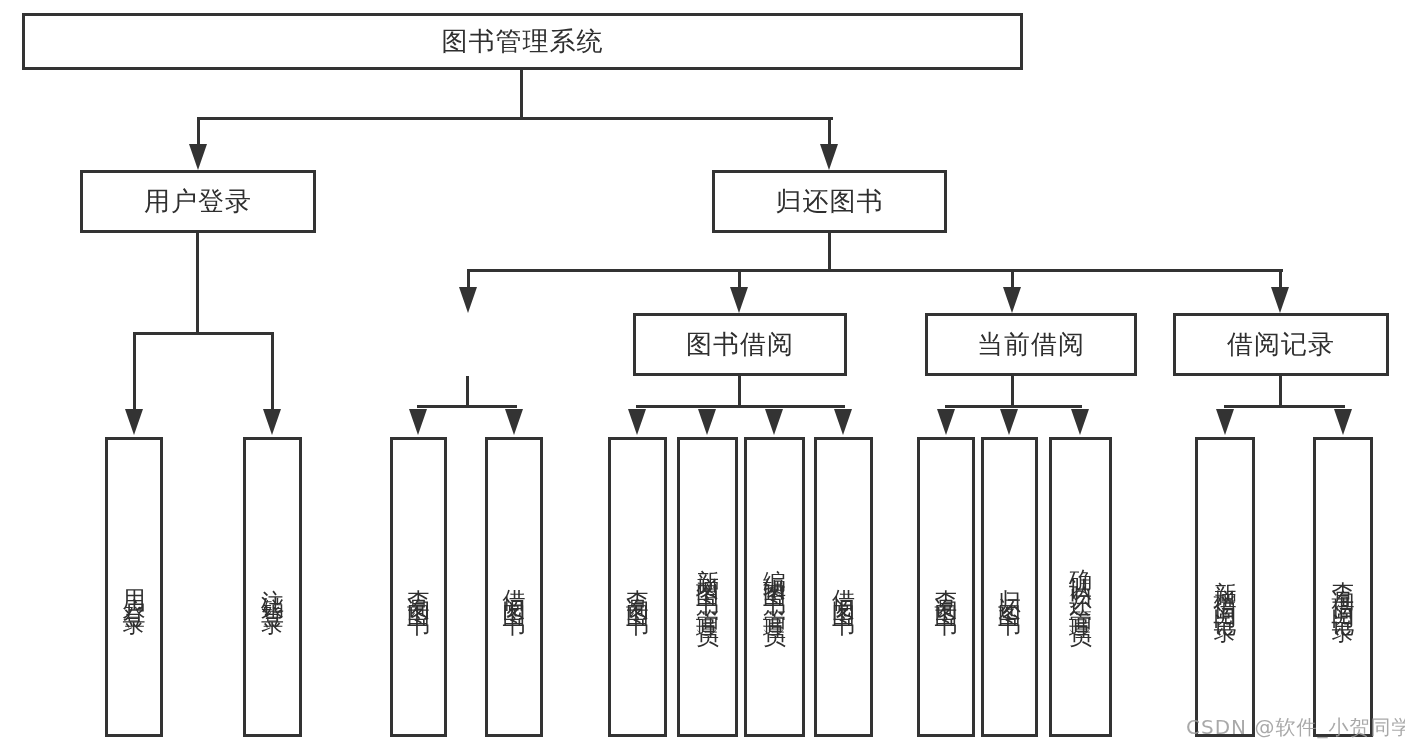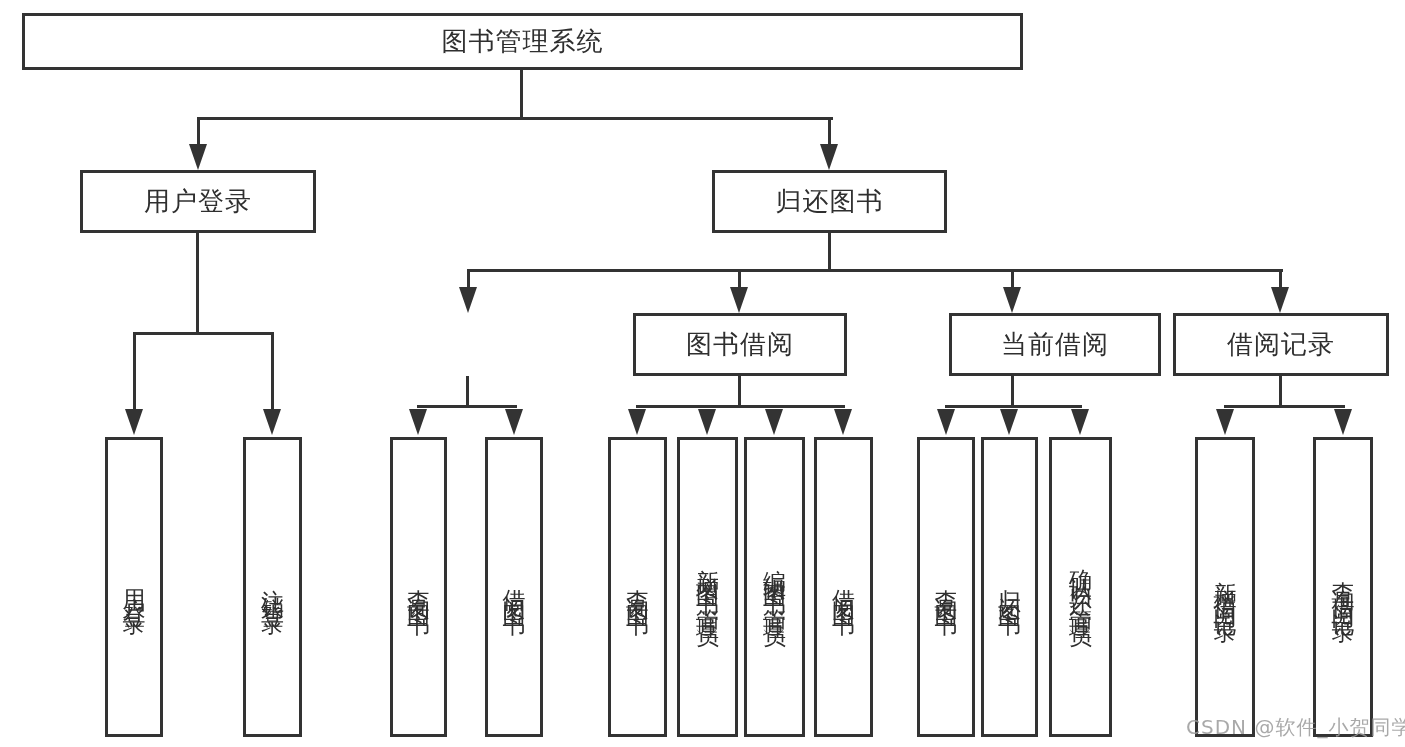--- a/index.html
+++ b/index.html
@@ -98,21 +98,21 @@
   <div class="ln" style="left:1011px;top:269px;width:3px;height:20px"></div>
   <div class="ln" style="left:1279px;top:269px;width:3px;height:20px"></div>
   <div class="arrow" style="left:459px;top:287px"></div>
   <div class="arrow" style="left:730px;top:287px"></div>
   <div class="arrow" style="left:1003px;top:287px"></div>
   <div class="arrow" style="left:1271px;top:287px"></div>
 
   <div class="hbox" style="left:633px;top:313px;width:214px;height:63px">
     <span>图书借阅</span>
   </div>
-  <div class="hbox" style="left:949px;top:313px;width:212px;height:63px">
+  <div class="hbox" style="left:925px;top:313px;width:212px;height:63px">
     <span>当前借阅</span>
   </div>
   <div class="hbox" style="left:1173px;top:313px;width:216px;height:63px">
     <span>借阅记录</span>
   </div>
 
   <div class="ln" style="left:466px;top:376px;width:3px;height:31px"></div>
   <div class="ln" style="left:417px;top:405px;width:100px;height:3px"></div>
   <div class="arrow" style="left:409px;top:409px"></div>
   <div class="arrow" style="left:505px;top:409px"></div>

